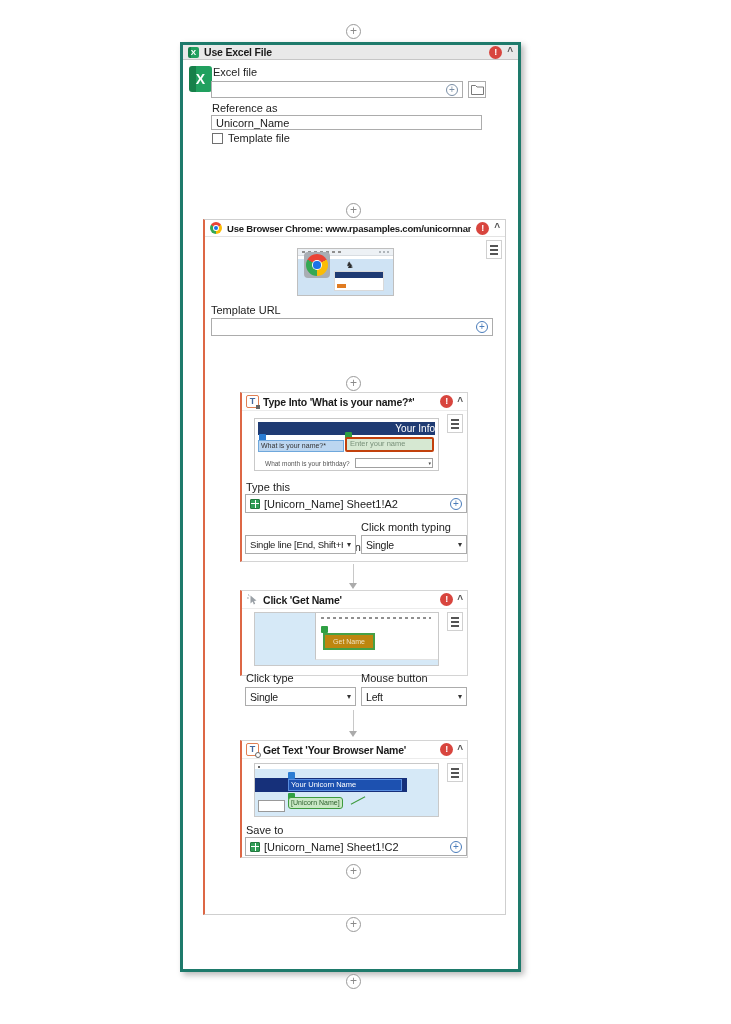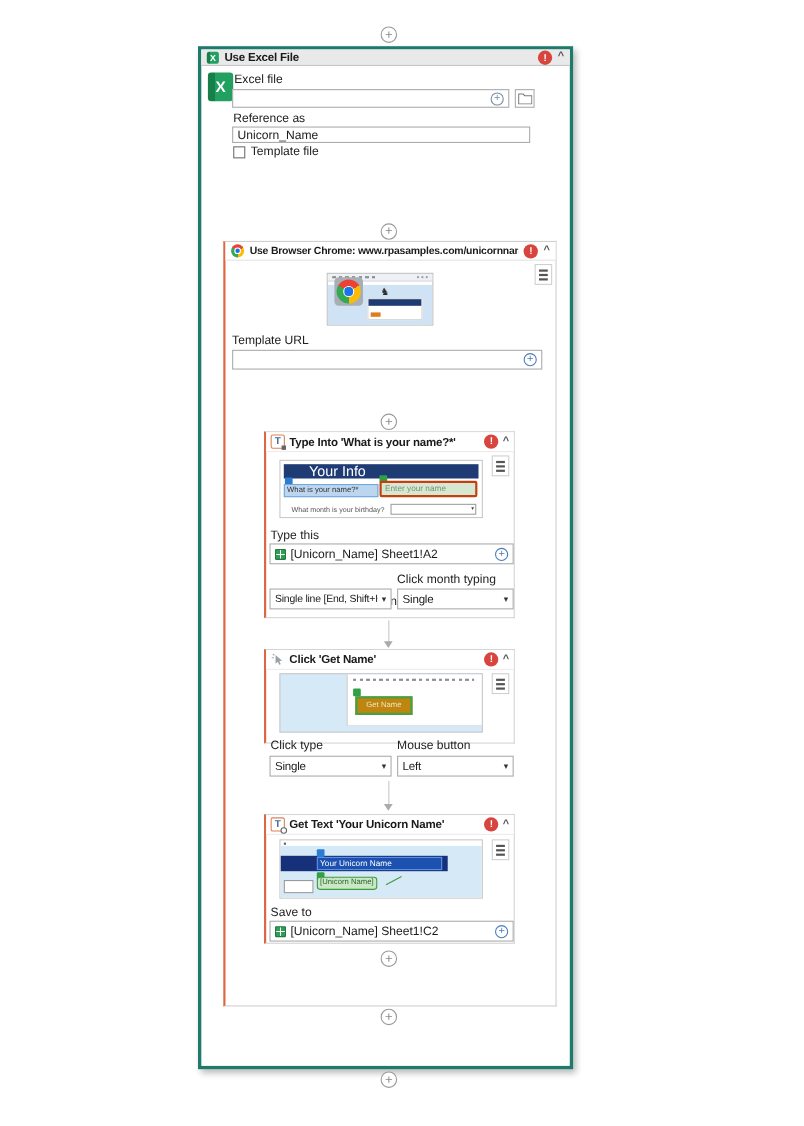--- a/index.html
+++ b/index.html
@@ -105,22 +105,22 @@
     width:13px; height:13px; flex:0 0 auto; position:relative; border:1px solid #E08055;
     border-radius:2px; background:#fff; color:#44699D; font-size:9px; font-weight:bold;
     text-align:center; line-height:11px;
   }
   .act-icon.ti::after{ content:""; position:absolute; right:-2px; bottom:-2px;
     width:4px; height:4px; background:#666; }
   .act-icon.gt::after{ content:""; position:absolute; right:-3px; bottom:-3px;
     width:4px; height:4px; border:1px solid #666; border-radius:50%; background:#fff; }
   
   .thumb{ position:absolute; border:1px solid #C9C9C9; background:#fff; overflow:hidden; }
-  .navybar{ position:absolute; background:#1F3B73; color:#fff; font-size:13px;
-            line-height:13px; padding-left:23px; white-space:nowrap; overflow:hidden; }
+  .navybar{ position:absolute; background:#1F3B73; color:#fff; font-size:10px;
+            line-height:13px; padding-left:11px; white-space:nowrap; overflow:hidden;text-align:right; }
   .tag{ position:absolute; width:7px; height:7px; border-radius:1px; }
   .tag.blue{ background:#2B7CD3; }
   .tag.green{ background:#2FA043; }
   .hl-blue{ position:absolute; background:#BCD6F0; border:1px solid #6FA8DC;
             font-size:7px; color:#333; line-height:10px; padding-left:2px;
             white-space:nowrap; overflow:hidden; }
   .hl-green{ position:absolute; background:#D6E8D2; border:2px solid #c2410c; border-radius:2px;
              font-size:7.5px; color:#79917a; line-height:10px; padding-left:3px;
              white-space:nowrap; overflow:hidden; }
   .tinytxt{ position:absolute; font-size:6.5px; color:#555; white-space:nowrap; }
@@ -305,21 +305,21 @@
       </div>
 
       <div class="arrow" style="left:144px; top:490px; height:27px;">
         <span class="line"></span>
           <span class="head"></span>
       </div>
 
       <div class="card" style="left:35px; top:520px; height:118px;">
         <div class="card-hdr">
           <span class="act-icon gt">T</span>
-          <span class="ttl">Get Text 'Your Unicorn Name'</span>
+          <span class="ttl">Get Text 'Your Browser Name'</span>
           <span class="err">!</span>
           <span class="chev">^</span>
         </div>
 
         <div class="thumb" style="left:12px; top:22px; width:185px; height:54px;">
           <div style="position:absolute; left:0; top:5px; right:0; bottom:0; background:#D6E9F7;"></div>
           <div style="position:absolute; left:3px; top:2px; width:2px; height:2px; background:#666;"></div>
           <div class="navybar" style="left:0; top:14px; width:152px; height:14px; background:#16307A; line-height:14px;"></div>
           <div class="hl-blue" style="left:33px; top:15px; width:114px; height:12px; background:#1D51B0; border-color:#5B8FE0; color:#fff; font-size:7.5px;">Your Unicorn Name</div>
           <span class="tag blue" style="left:33px; top:8px;"></span>

